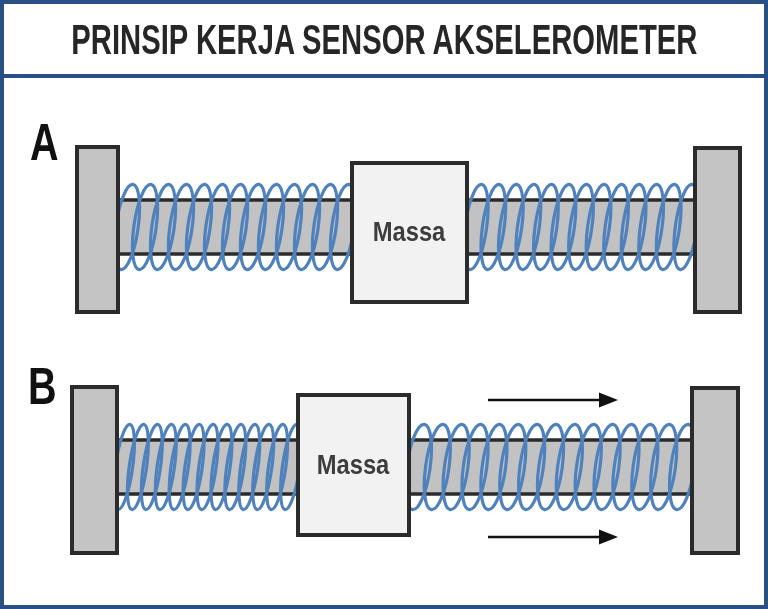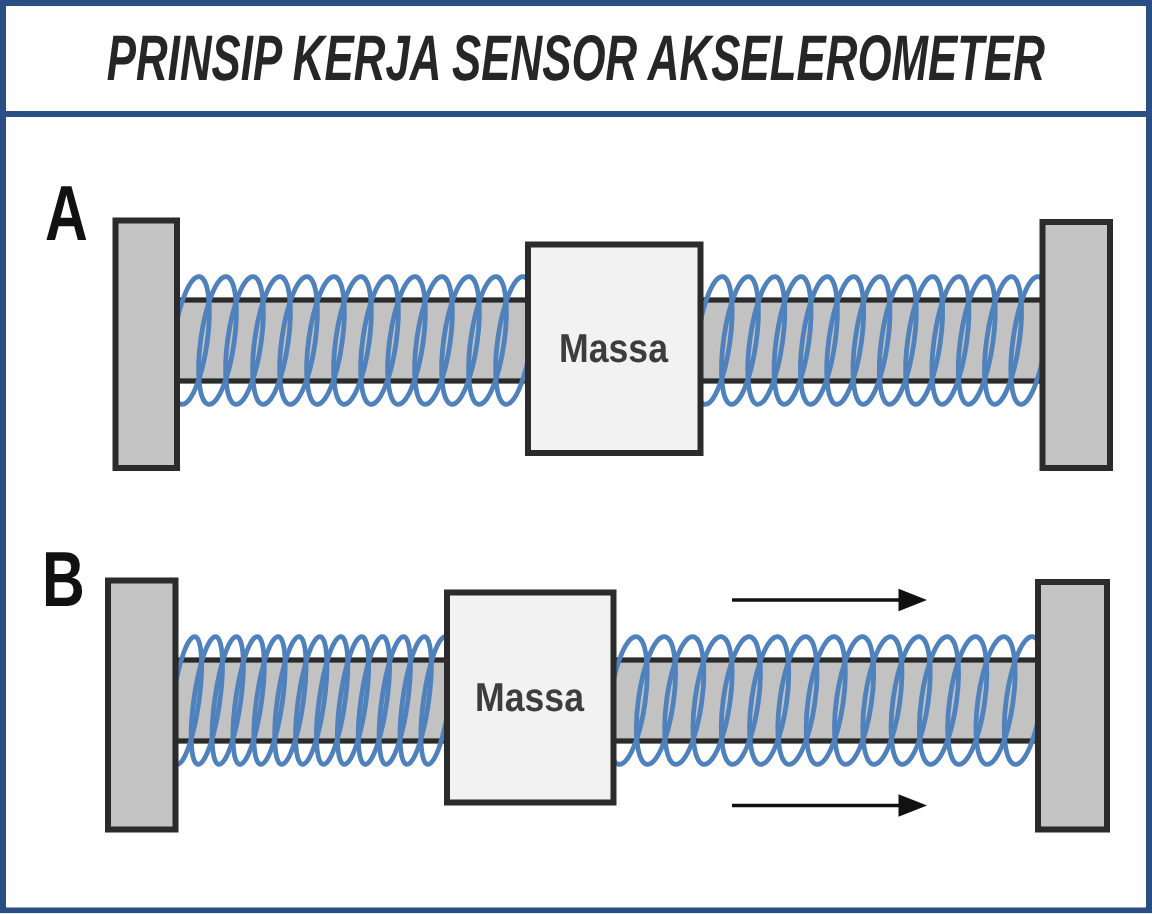--- a/index.html
+++ b/index.html
@@ -132,18 +132,18 @@
         <line class="arrow-line" x1="488" y1="400" x2="602" y2="400"></line>
         <polygon class="arrow-head" points="618,400 599,392.5 599,407.5"></polygon>
       </g>
       <g>
         <line class="arrow-line" x1="488" y1="537" x2="602" y2="537"></line>
         <polygon class="arrow-head" points="618,537 599,529.5 599,544.5"></polygon>
       </g>
     </g>
   </svg>
 
-  <div class="title-bar" style="border-bottom-color: rgb(42, 79, 133); font-style: italic;">
+  <div class="title-bar" style="border-bottom-color: rgb(42, 79, 133);">
     <div class="title" style="color: rgb(38, 38, 38);">PRINSIP KERJA SENSOR AKSELEROMETER</div>
   </div>
 
   <div class="frame-border" style="border-color: rgb(42, 79, 133);"></div>
 </div>
 
 </body></html>

